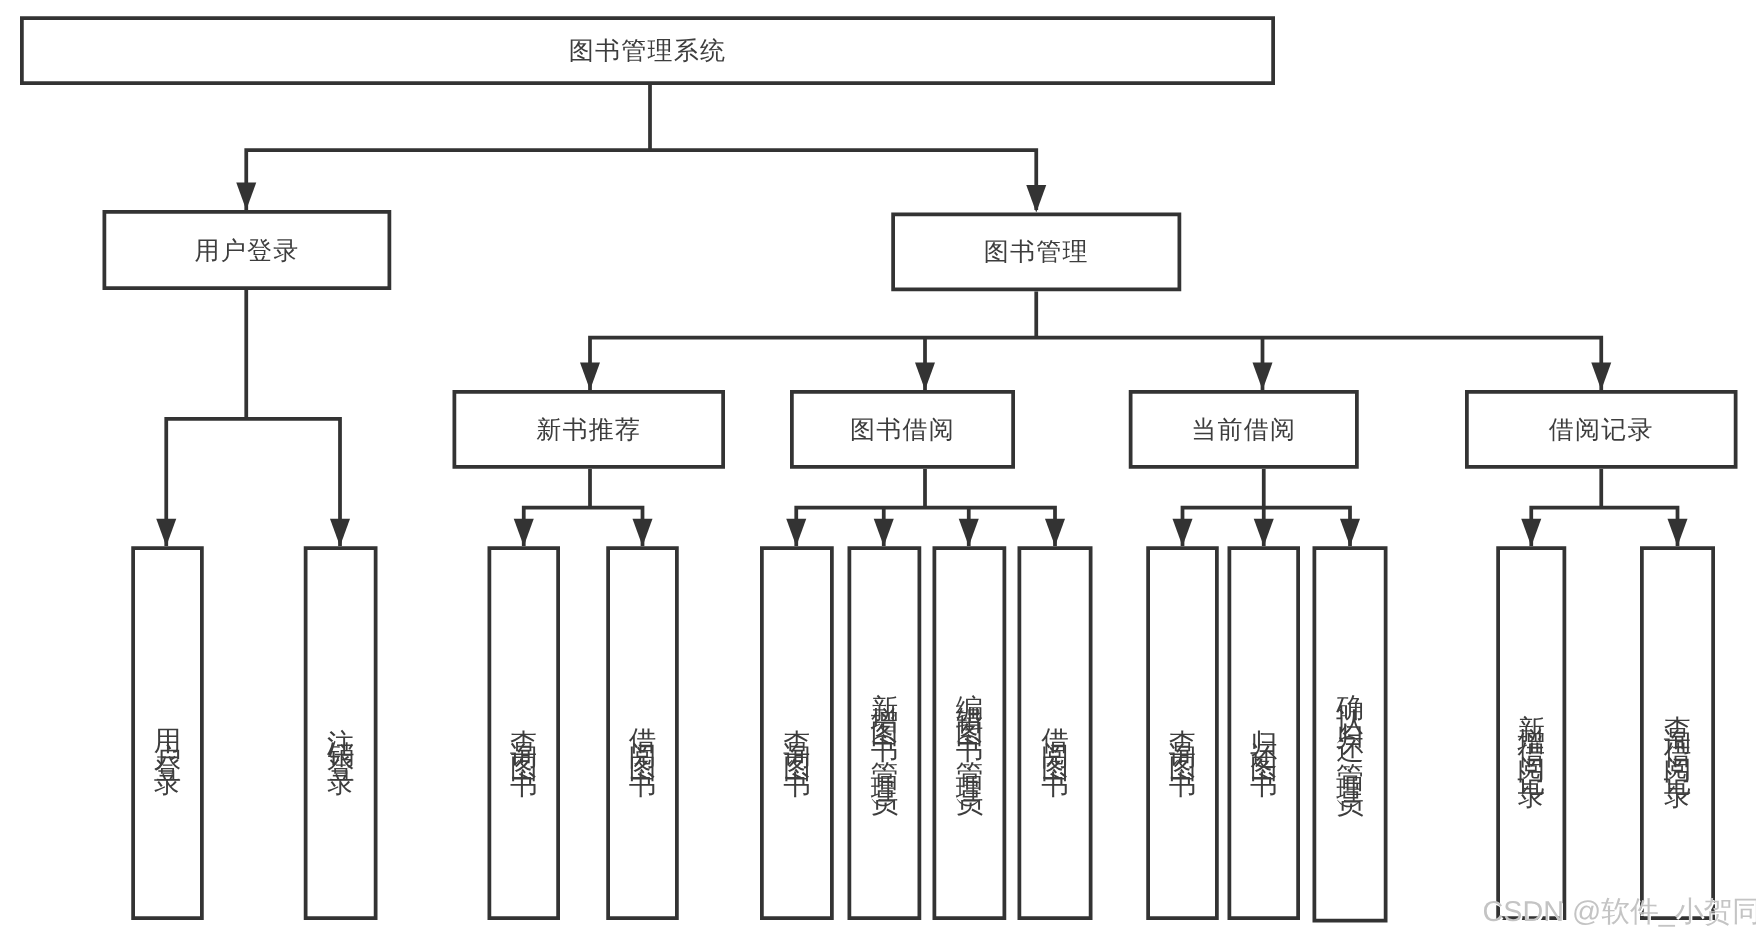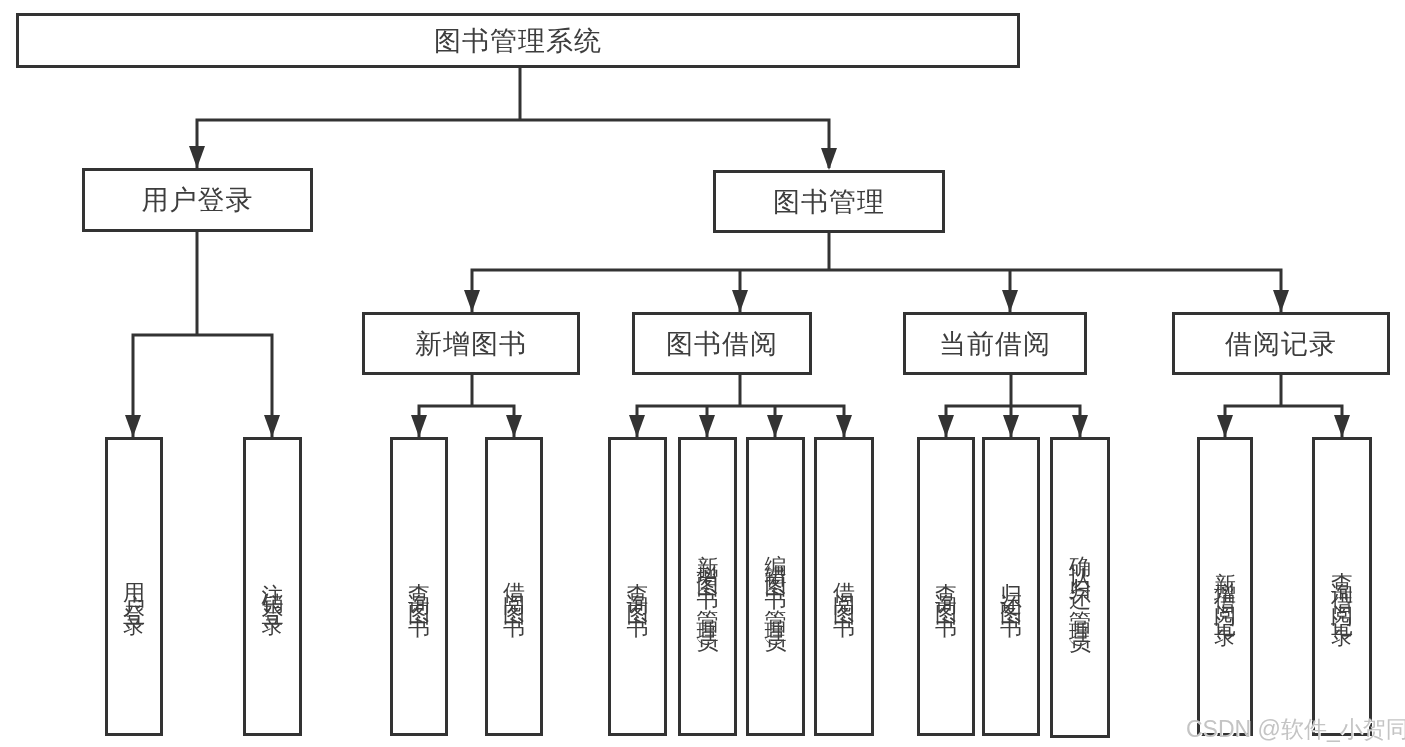--- a/index.html
+++ b/index.html
@@ -14,21 +14,21 @@
   .box {
     position:absolute;
     box-sizing:border-box;
     border:3px solid #333333;
     background:#ffffff;
     display:flex;
     align-items:center;
     justify-content:center;
     color:#3d3d3d;
   }
-  .box.h span { font-size:27px; letter-spacing:1px; white-space:nowrap; }
+  .box.h span { font-size:20px; letter-spacing:1px; white-space:nowrap; }
   .box.v span {
     writing-mode:vertical-rl;
     text-orientation:mixed;
     font-size:22px;
     letter-spacing:11px;
     line-height:1;
   }
   .watermark {
     position:absolute;
     left:1186px; top:714px;
@@ -101,21 +101,21 @@
   </div>
 
   <div class="box h" style="left:82px;top:168px;width:231px;height:64px;">
     <span>用户登录</span>
   </div>
   <div class="box h" style="left:713px;top:170px;width:232px;height:63px;align-items:center;">
     <span>图书管理</span>
   </div>
 
   <div class="box h" style="left:362px;top:312px;width:218px;height:63px;">
-    <span>新增图书</span>
+    <span>新书推荐</span>
   </div>
   <div class="box h" style="left:632px;top:312px;width:180px;height:63px;">
     <span>图书借阅</span>
   </div>
   <div class="box h" style="left:903px;top:312px;width:184px;height:63px;">
     <span>当前借阅</span>
   </div>
   <div class="box h" style="left:1172px;top:312px;width:218px;height:63px;">
     <span>借阅记录</span>
   </div>

